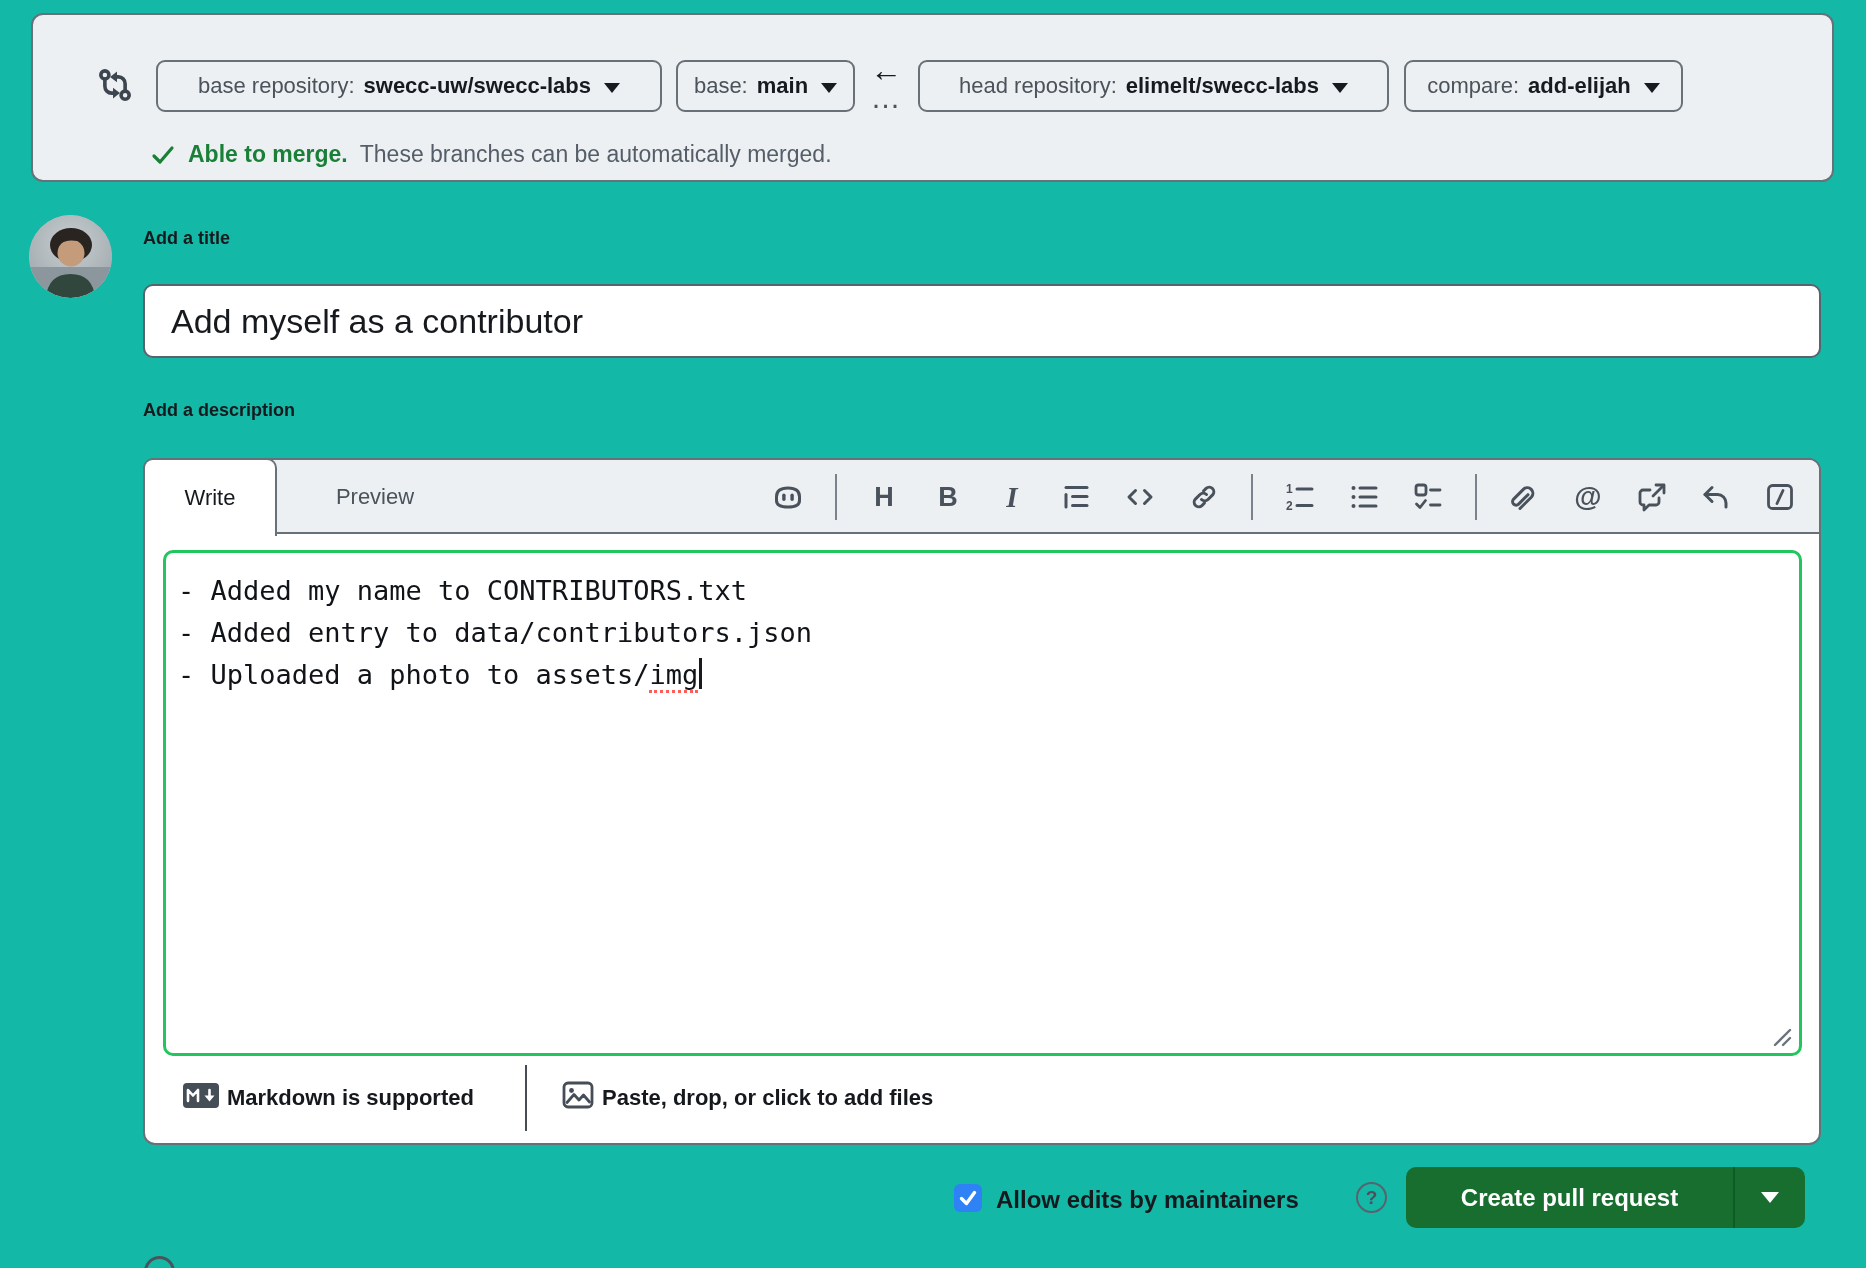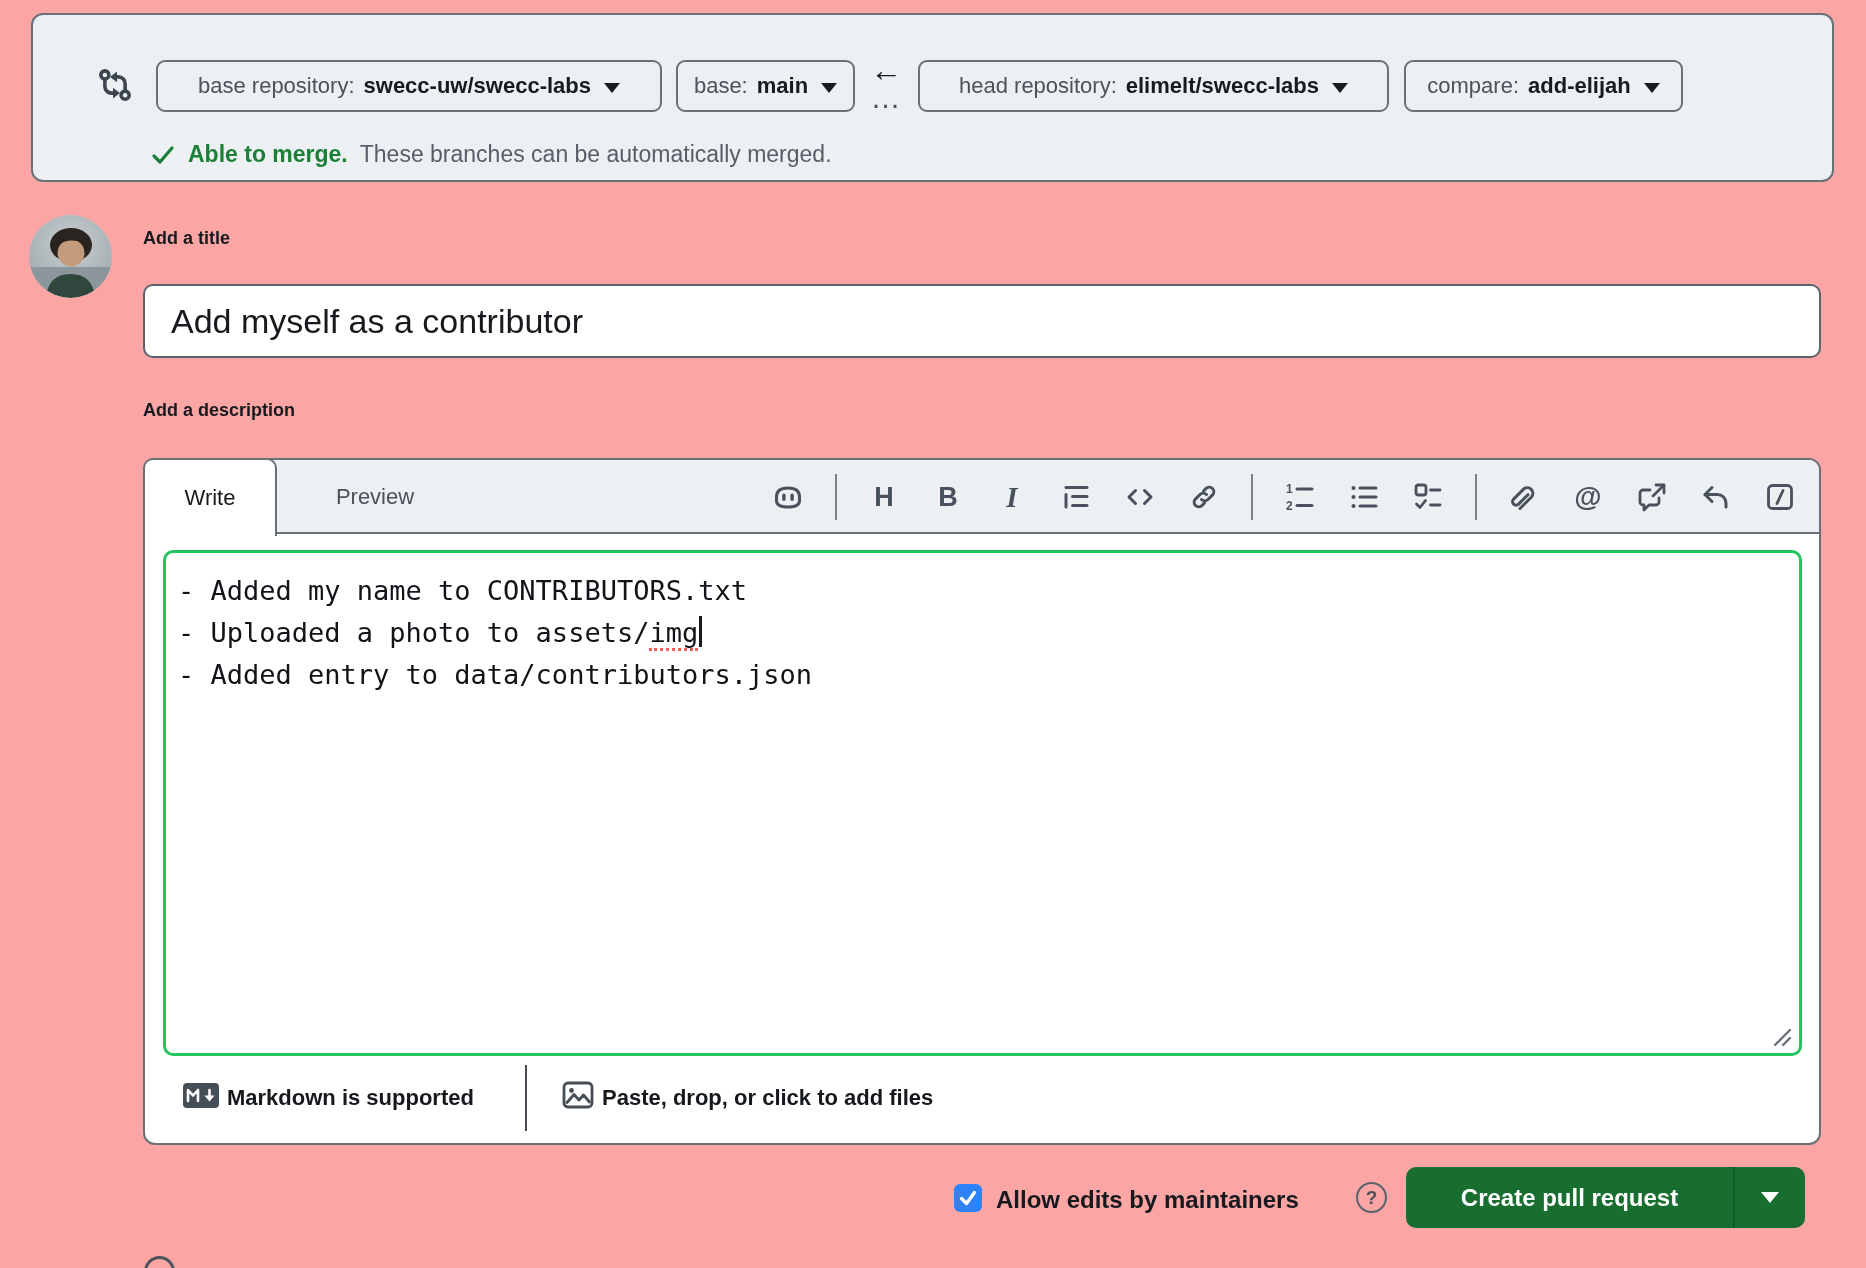--- a/index.html
+++ b/index.html
@@ -1,18 +1,18 @@
 <!DOCTYPE html>
 <html><head>
 <meta charset="utf-8">
 <style>
   * { margin:0; padding:0; box-sizing:border-box; }
   html,body { background:#fff; }
   body { font-family:"Liberation Sans", sans-serif; color:#1b1f24; }
-  #app { position:relative; width:1866px; height:1268px; background:#fca5a5; overflow:hidden; }
+  #app { position:relative; width:1866px; height:1268px; background:#14b8a6; overflow:hidden; }
 
   
   .compare-bar { position:absolute; left:31px; top:13px; width:1803px; height:169px;
     background:#edf0f3; border:2px solid #687078; border-radius:12px; }
   .git-compare-icon { position:absolute; left:64px; top:52px; width:36px; height:36px; }
   .branch-btn { position:absolute; top:45px; height:52px; background:#edf0f3;
     border:2px solid #687078; border-radius:9px; display:flex; align-items:center;
     justify-content:center; gap:9px; font-size:22px; color:#4a525b; cursor:pointer; white-space:nowrap; }
   .branch-btn b { color:#171b20; font-weight:700; }
   .caret { width:0; height:0; border-left:8px solid transparent; border-right:8px solid transparent;
@@ -282,22 +282,22 @@
           <svg width="32" height="32" viewBox="0 0 32 32" fill="none" stroke="#49525c" stroke-width="2.8" stroke-linejoin="round" stroke-linecap="round">
             <rect x="4.5" y="4.5" width="23" height="23" rx="4"></rect>
             <line x1="19" y1="9.5" x2="13" y2="22.5"></line>
           </svg>
         </div>
       </div>
     </div>
 
     <div class="desc-area">
       <div class="tline">- Added my name to CONTRIBUTORS.txt</div>
+      <div class="tline">- Added entry to data/contributors.json</div>
       <div class="tline"><span>- Uploaded a photo to assets/</span><span class="misspelled">img</span><span class="tcursor"></span></div>
-      <div class="tline">- Added entry to data/contributors.json</div>
     </div>
     <svg class="resize-grip" viewBox="0 0 22 22">
       <g stroke="#6a737d" stroke-width="2.4" stroke-linecap="round">
         <line x1="4" y1="19" x2="19" y2="4"></line>
         <line x1="12" y1="19" x2="19" y2="12"></line>
       </g>
     </svg>
 
     <div class="editor-footer">
       <svg class="md-badge" width="36" height="25" viewBox="0 0 36 25">

